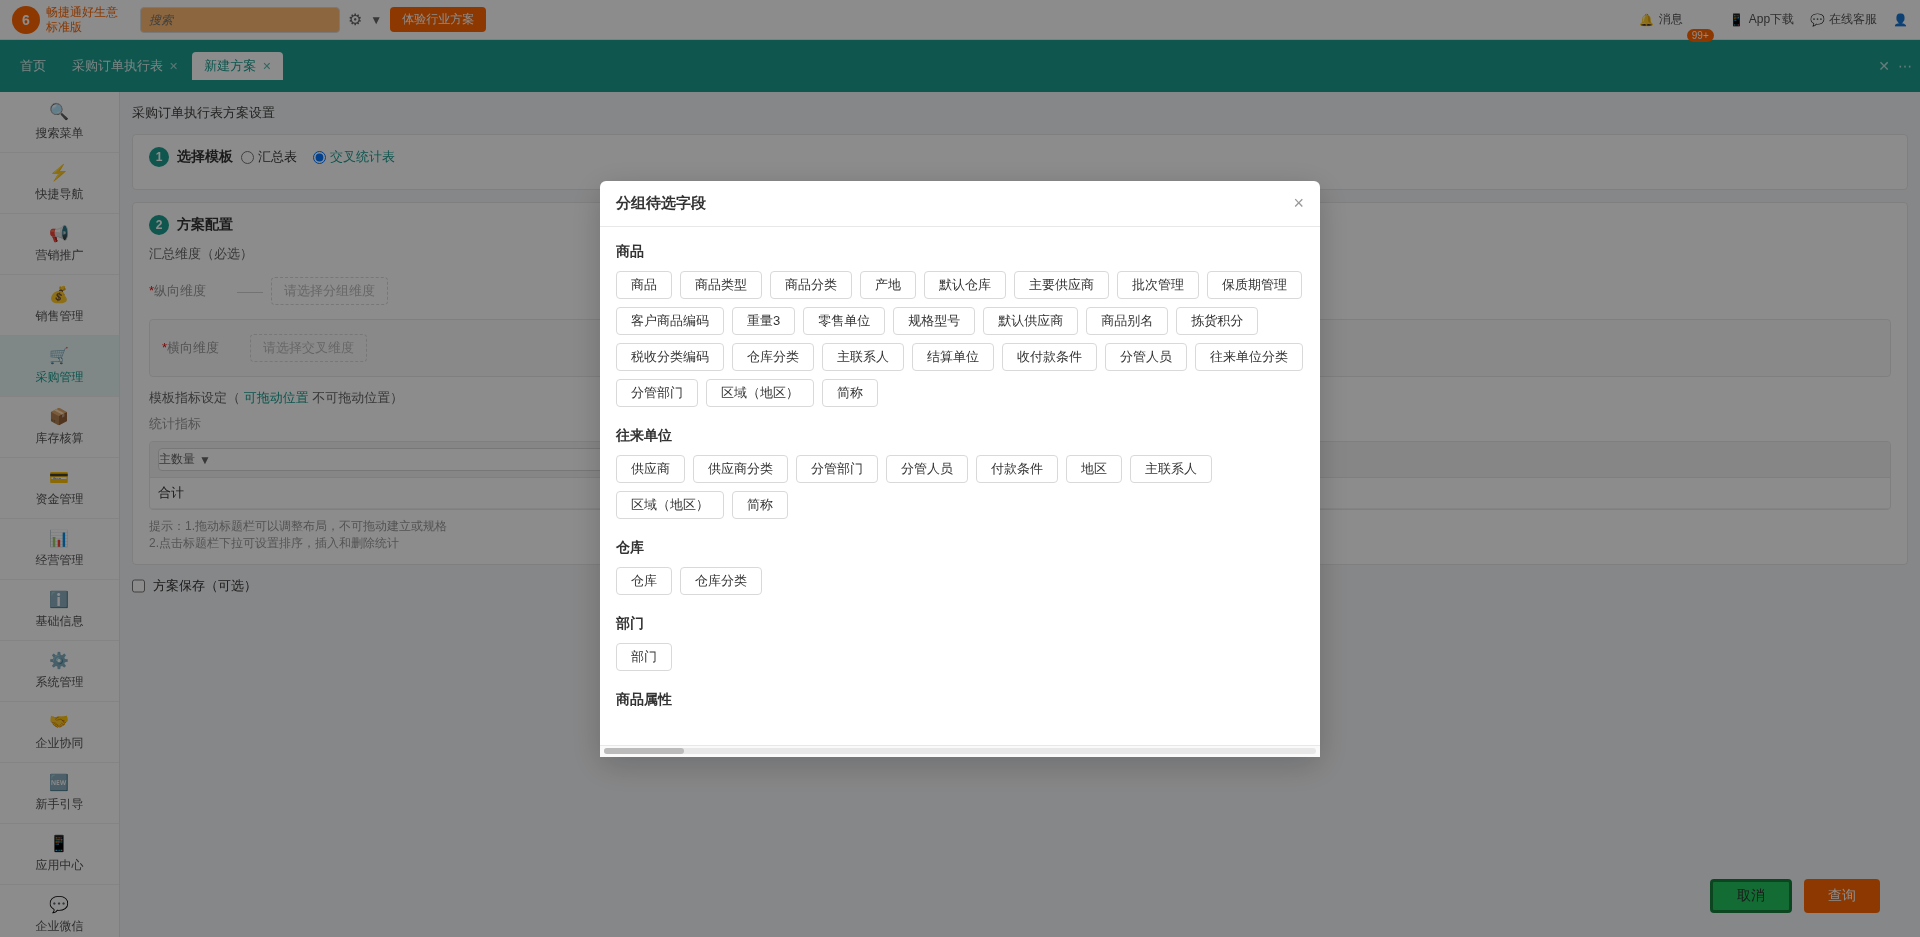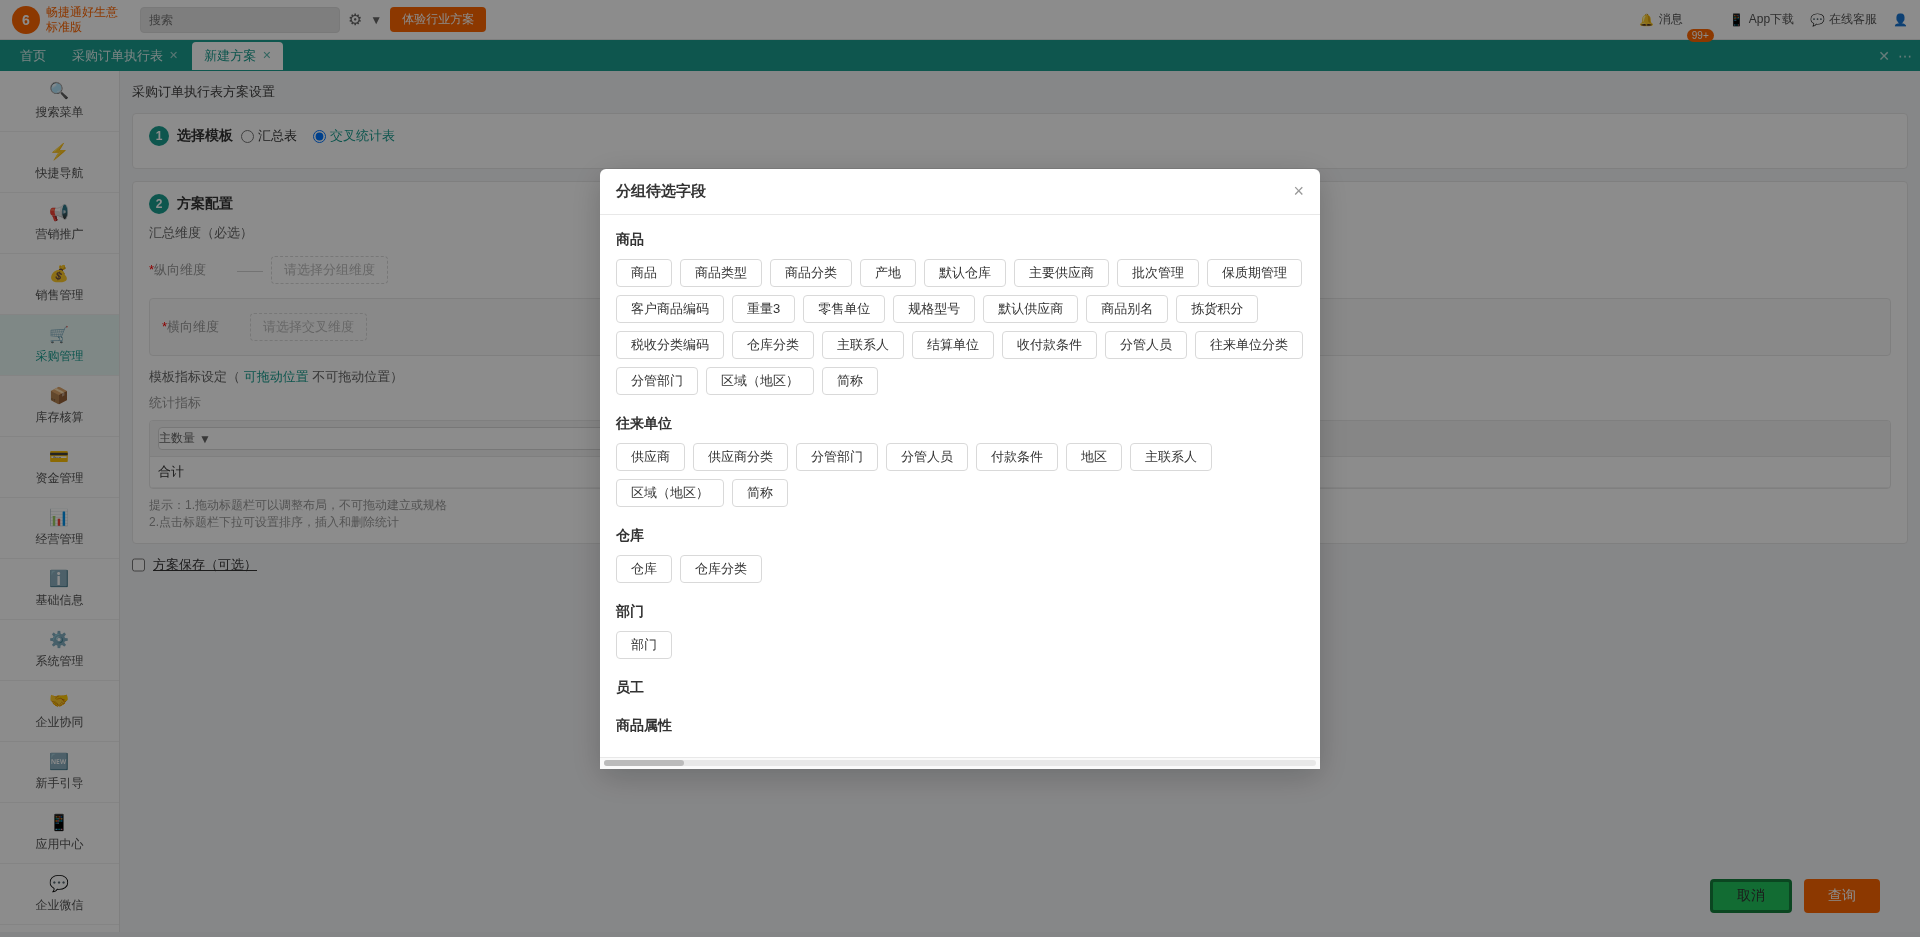--- a/index.html
+++ b/index.html
@@ -29,21 +29,22 @@
       color: #fff; font-size: 14px; font-weight: bold;
     }
     .logo-text { color: #f60; font-size: 12px; line-height: 1.2; }
     .search-bar {
       flex: 0 0 200px;
       height: 26px;
       border: 1px solid #ddd;
       border-radius: 4px;
       padding: 0 8px;
       font-size: 12px;
-      background: #e5e5e5;
+      background: #fdba74;
+      font-style: italic;
     }
     .header-btn-primary {
       background: #f60;
       color: #fff;
       border: none;
       border-radius: 4px;
       padding: 4px 12px;
       font-size: 12px;
       cursor: pointer;
     }
@@ -57,21 +58,21 @@
       display: flex; align-items: center; gap: 4px;
       font-size: 12px; color: #555; cursor: pointer;
     }
     .badge {
       background: #f60; color: #fff;
       border-radius: 10px; padding: 1px 5px; font-size: 10px; margin-top: 32px;
     }
 
     
     .tab-bar {
-      height: 31px;
+      height: 52px;
       background: #1a9d8f;
       display: flex;
       align-items: center;
       padding: 0 8px;
       gap: 2px;
     }
     .tab-item {
       height: 28px;
       padding: 0 12px;
       display: flex; align-items: center; gap: 6px;
@@ -441,21 +442,21 @@
         </div>
         <div class="table-row-data">
           <div class="col1">合计</div>
           <div class="col2">合计</div>
         </div>
       </div>
       <div style="font-size:12px;color:#999;margin-top:8px;">提示：1.拖动标题栏可以调整布局，不可拖动建立或规格</div>
       <div style="font-size:12px;color:#999;">2.点击标题栏下拉可设置排序，插入和删除统计</div>
     </div>
 
-    <div style="margin-top:12px;display:flex;gap:8px;text-decoration:underline;">
+    <div style="margin-top:12px;display:flex;gap:8px;">
       <input type="checkbox" style="">
       <span>方案保存（可选）</span>
     </div>
   </div>
 </div>
 
 <div class="modal-backdrop">
   <div class="modal">
 
     <div class="modal-header">
@@ -520,21 +521,20 @@
       </div>
 
       <div class="field-section">
         <div class="section-title">部门</div>
         <div class="field-tags">
           <div class="field-tag">部门</div>
         </div>
       </div>
 
       <div class="field-section">
-        <div class="section-title">员工</div>
       </div>
 
       <div class="field-section">
         <div class="section-title">商品属性</div>
 
       </div>
 
     </div>
 
     <div class="modal-hscroll">

